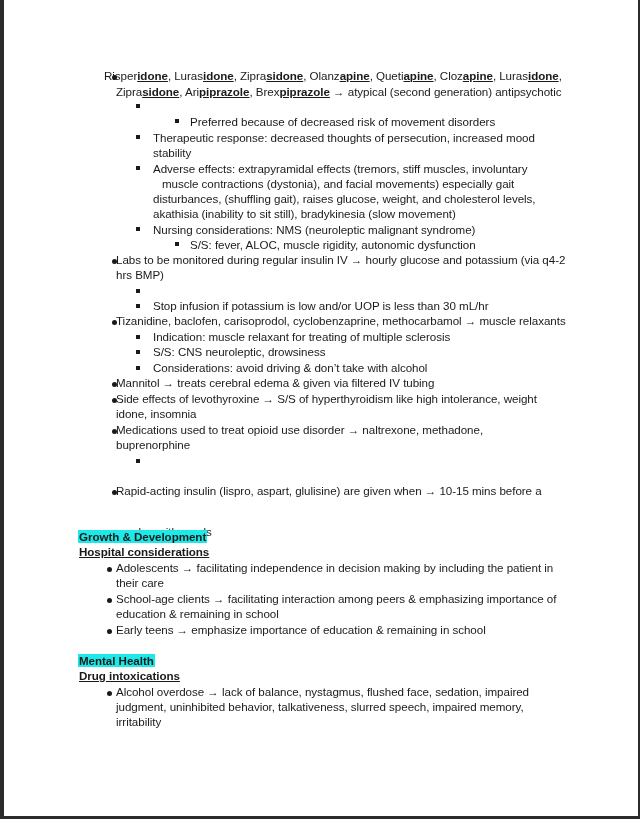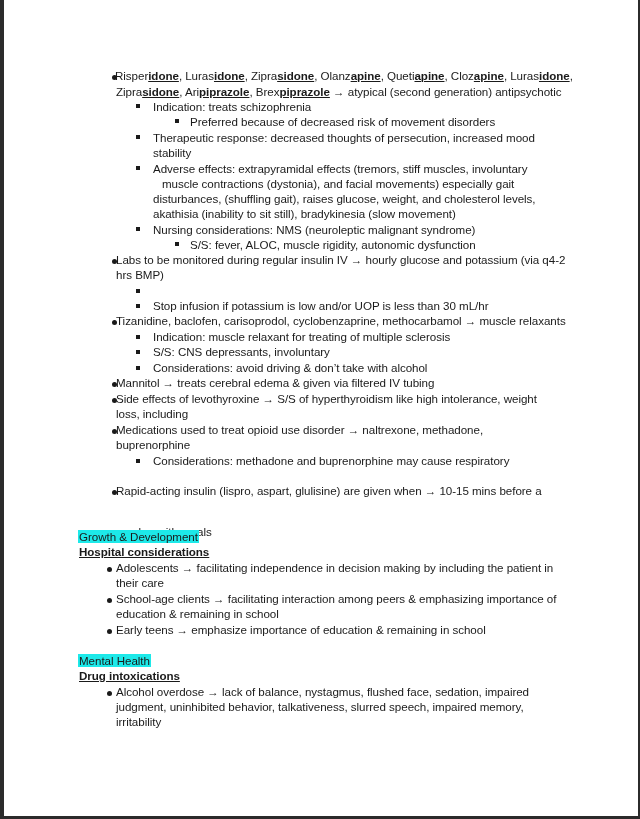--- a/index.html
+++ b/index.html
@@ -9,38 +9,37 @@
     font-family: "Liberation Sans", "DejaVu Sans", sans-serif;
   }
   .page {
     position: absolute; left: 4px; top: 0; width: 634px; height: 816px;
     background: #ffffff; color: #1a1a1a;
   }
   .line { position: absolute; font-size: 11.6px; line-height: 15.5px; white-space: nowrap; letter-spacing: -0.05px; }
   .sq { position: absolute; width: 4px; height: 4px; background: #1a1a1a; }
   .dot { position: absolute; width: 5px; height: 5px; border-radius: 50%; background: #1a1a1a; }
   b.u { font-weight: bold; text-decoration: underline; }
-  .hl { background: #1de9e9; font-weight: normal; padding: 0 1px; }
+  .hl { background: #1de9e9; font-weight: bold; padding: 0 1px; }
   .subhead { font-weight: bold; text-decoration: underline; }
 </style>
 </head>
 <body>
 
 <div class="page">
 
   <div class="dot" style="left:108px;top:75px"></div>
-  <div class="line" style="left:111px;top:68px">
+  <div class="line" style="left:100px;top:68px">
     <span>Risper</span><b class="u">idone</b><span>, Luras</span><b class="u">idone</b><span>, Zipra</span><b class="u">sidone</b><span>, Olanz</span><b class="u">apine</b><span>, Queti</span><b class="u">apine</b><span>, Cloz</span><b class="u">apine</b><span>, Luras</span><b class="u">idone</b><span>,</span>
   </div>
   <div class="line" style="left:112px;top:84px">
     <span>Zipra</span><b class="u">sidone</b><span>, Ari</span><b class="u">piprazole</b><span>, Brex</span><b class="u">piprazole</b><span> → atypical (second generation) antipsychotic</span>
   </div>
 
   <div class="sq" style="left:132px;top:104px"></div>
-  <div class="line" style="left:149px;top:99px">Indication: treats schizophrenia</div>
   <div class="sq" style="left:171px;top:119px"></div>
   <div class="line" style="left:186px;top:114px">Preferred because of decreased risk of movement disorders</div>
 
   <div class="sq" style="left:132px;top:135px"></div>
   <div class="line" style="left:149px;top:130px">Therapeutic response: decreased thoughts of persecution, increased mood</div>
   <div class="line" style="left:149px;top:145px">stability</div>
 
   <div class="sq" style="left:132px;top:166px"></div>
   <div class="line" style="left:149px;top:161px">Adverse effects: extrapyramidal effects (tremors, stiff muscles, involuntary</div>
   <div class="line" style="left:158px;top:176px">muscle contractions (dystonia), and facial movements) especially gait</div>
@@ -57,36 +56,35 @@
   <div class="line" style="left:112px;top:267px">hrs BMP)</div>
   <div class="sq" style="left:132px;top:289px"></div>
   <div class="sq" style="left:132px;top:304px"></div>
   <div class="line" style="left:149px;top:298px">Stop infusion if potassium is low and/or UOP is less than 30 mL/hr</div>
 
   <div class="dot" style="left:108px;top:320px"></div>
   <div class="line" style="left:112px;top:313px">Tizanidine, baclofen, carisoprodol, cyclobenzaprine, methocarbamol → muscle relaxants</div>
   <div class="sq" style="left:132px;top:335px"></div>
   <div class="line" style="left:149px;top:329px">Indication: muscle relaxant for treating of multiple sclerosis</div>
   <div class="sq" style="left:132px;top:350px"></div>
-  <div class="line" style="left:149px;top:344px">S/S: CNS depressants, involuntary</div>
+  <div class="line" style="left:149px;top:344px">S/S: CNS neuroleptic, drowsiness</div>
   <div class="sq" style="left:132px;top:366px"></div>
   <div class="line" style="left:149px;top:360px">Considerations: avoid driving &amp; don’t take with alcohol</div>
 
   <div class="dot" style="left:108px;top:382px"></div>
   <div class="line" style="left:112px;top:375px">Mannitol → treats cerebral edema &amp; given via filtered IV tubing</div>
 
   <div class="dot" style="left:108px;top:398px"></div>
   <div class="line" style="left:112px;top:391px">Side effects of levothyroxine → S/S of hyperthyroidism like high intolerance, weight</div>
-  <div class="line" style="left:112px;top:406px">loss, including</div>
+  <div class="line" style="left:112px;top:406px">idone, insomnia</div>
 
   <div class="dot" style="left:108px;top:429px"></div>
   <div class="line" style="left:112px;top:422px">Medications used to treat opioid use disorder → naltrexone, methadone,</div>
   <div class="line" style="left:112px;top:437px">buprenorphine</div>
   <div class="sq" style="left:132px;top:459px"></div>
-  <div class="line" style="left:149px;top:453px">Considerations: methadone and buprenorphine may cause respiratory</div>
 
   <div class="dot" style="left:108px;top:490px"></div>
   <div class="line" style="left:112px;top:483px">Rapid-acting insulin (lispro, aspart, glulisine) are given when → 10-15 mins before a</div>
   <div class="line" style="left:112px;top:524px">meal or with meals</div>
 
   <div class="line" style="left:74px;top:529px"><span class="hl">Growth &amp; Development</span></div>
   <div class="line subhead" style="left:75px;top:544px">Hospital considerations</div>
 
   <div class="dot" style="left:103px;top:567px"></div>
   <div class="line" style="left:112px;top:560px">Adolescents → facilitating independence in decision making by including the patient in</div>

